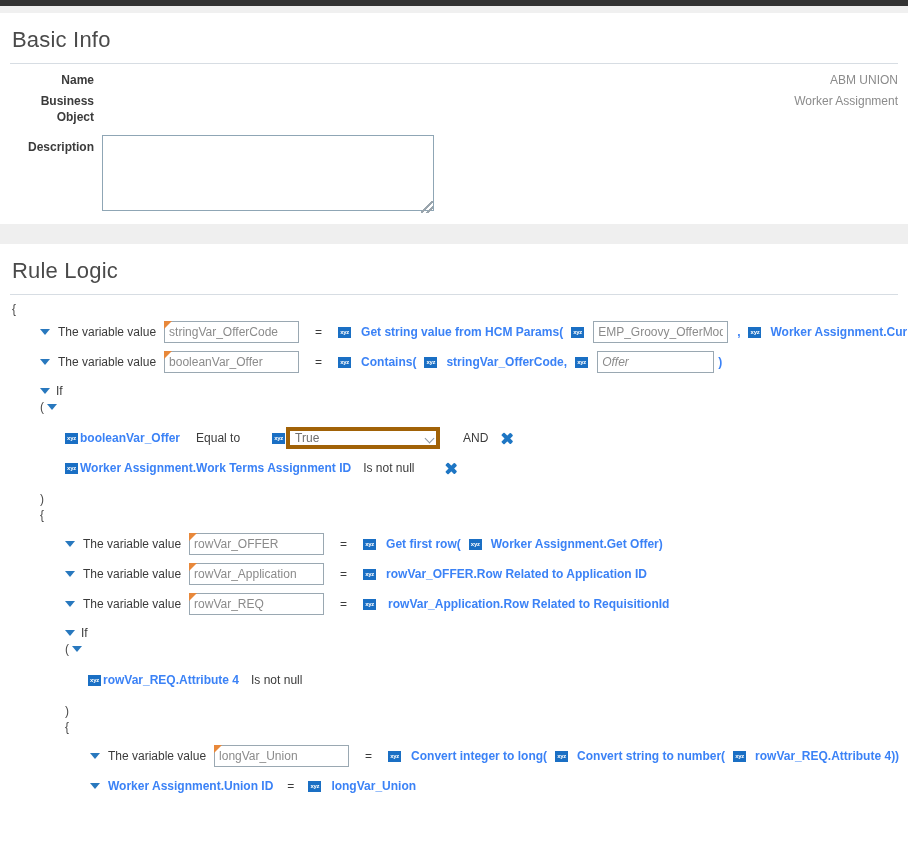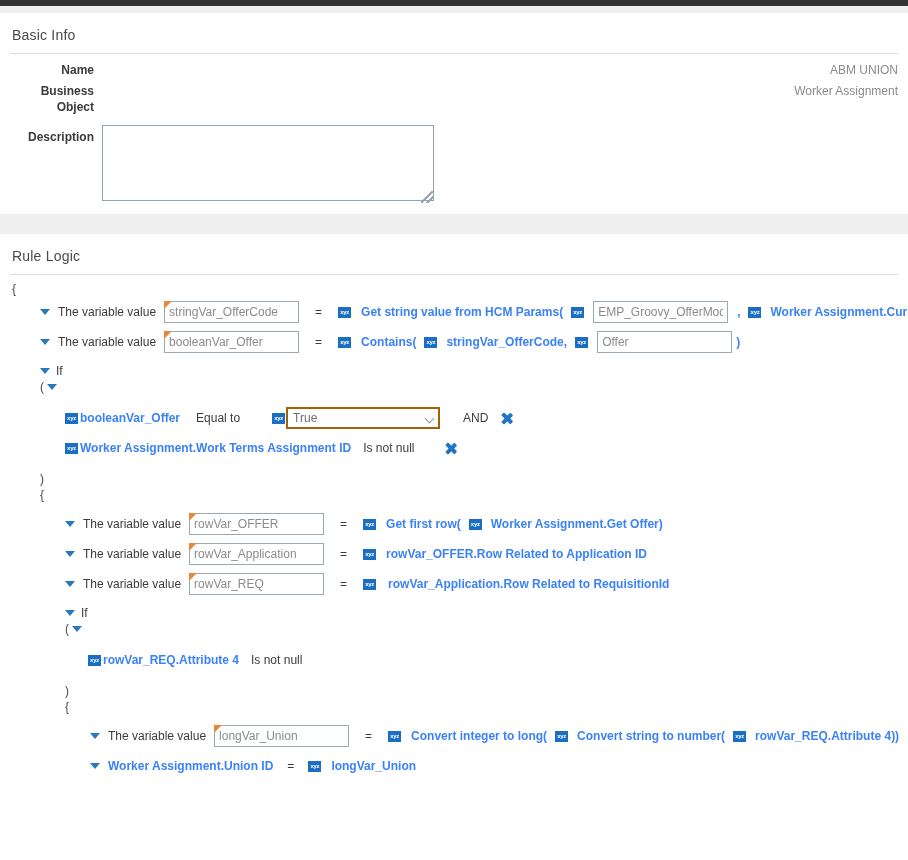--- a/index.html
+++ b/index.html
@@ -12,21 +12,21 @@
     font-size: 12px;
     color: #333333;
     overflow: hidden;
     position: relative;
   }
   .topbar { height: 6px; background: #333333; }
   .topband { height: 7px; background: #f0f0f0; }
 
   .section { padding: 0 10px; }
   .section-title {
-    font-size: 14px;
+    font-size: 22px;
     font-weight: 400;
     color: #4a4a4a;
     letter-spacing: .2px;
     padding: 14px 0 10px 2px;
     margin: 0;
   }
   .hr { height: 1px; background: #d7dde3; margin: 0; }
 
   .basic-rows { padding-top: 8px; }
   .frow { display: flex; align-items: flex-start; margin-bottom: 5px; justify-content: space-between; }
@@ -102,21 +102,21 @@
     height: 22px; border: 1px solid #9aa8b2; background: #fff; color: #8b8b8b;
     font-size: 12px; font-family: "Liberation Sans", sans-serif;
     padding: 0 4px; outline: none; position: relative; flex: none;
   }
   .req { position: relative; display: inline-block; flex: none; }
   .req::before {
     content: ""; position: absolute; left: 0; top: 0; z-index: 2;
     border-top: 8px solid #e8883a; border-right: 8px solid transparent;
   }
   .sel {
-    height: 22px; border: 2px solid #a16207; background: #fff; color: #6f6f6f;
+    height: 22px; border: 4px solid #a16207; background: #fff; color: #6f6f6f;
     font-size: 12px; font-family: "Liberation Sans", sans-serif;
     padding: 0 18px 0 5px; outline: none; appearance: none; -webkit-appearance: none;
     flex: none; cursor: pointer;
   }
   .selwrap { position: relative; display: inline-block; flex: none; }
   .selwrap::after {
     content: ""; position: absolute; right: 7px; top: 8px; width: 6px; height: 6px;
     border-right: 1.4px solid #8c97a0; border-bottom: 1.4px solid #8c97a0;
     transform: rotate(45deg); pointer-events: none;
   }
@@ -186,21 +186,21 @@
     <span class="lbl">The variable value</span>
     <span class="req">
       <input class="inp" style="width: 135px;" value="booleanVar_Offer">
     </span>
     <span class="eq" style="margin:0 8px;">=</span>
     <span class="xyz">xyz</span>
     <span class="blue" style="margin-left:1px;">Contains(</span>
     <span class="xyz">xyz</span>
     <span class="blue">stringVar_OfferCode,</span>
     <span class="xyz">xyz</span>
-    <input class="inp" style="width: 135px;" value="Offer">
+    <input class="inp" style="width: 117px; font-style: italic;" value="Offer">
     <span class="blue" style="margin-left:-4px;">)</span>
   </div>
 
   <div class="ln tight" style="padding-left:30px; gap:6px; margin-top:6px;">
     <span class="tri"></span>
     <span class="lbl">If</span>
   </div>
   <div class="ln tight" style="padding-left:30px; gap:3px;">
     <span class="brace">(</span>
     <span class="tri"></span>

